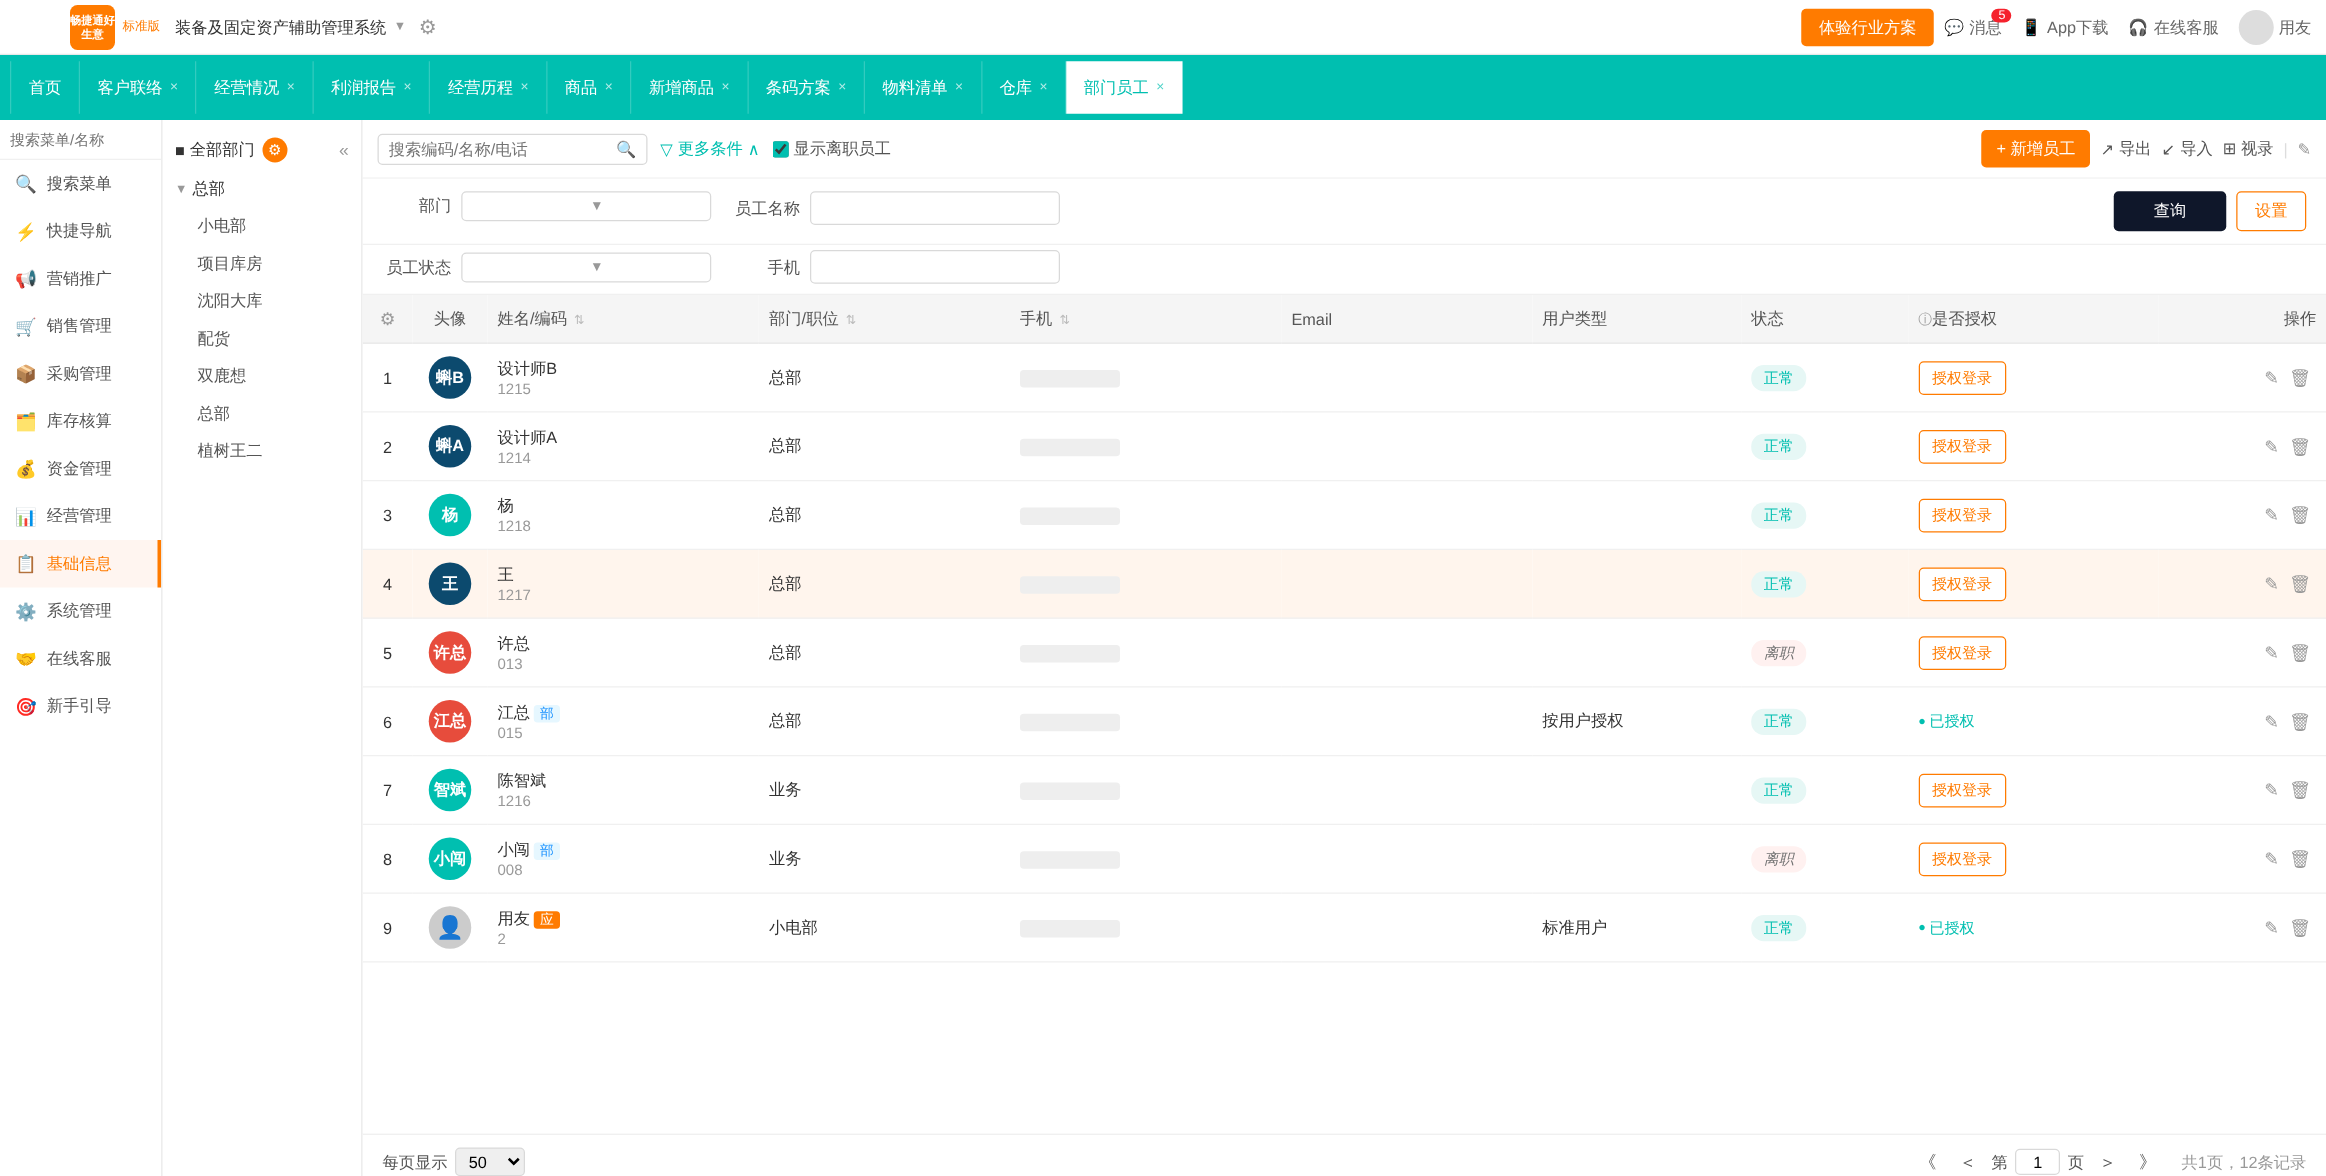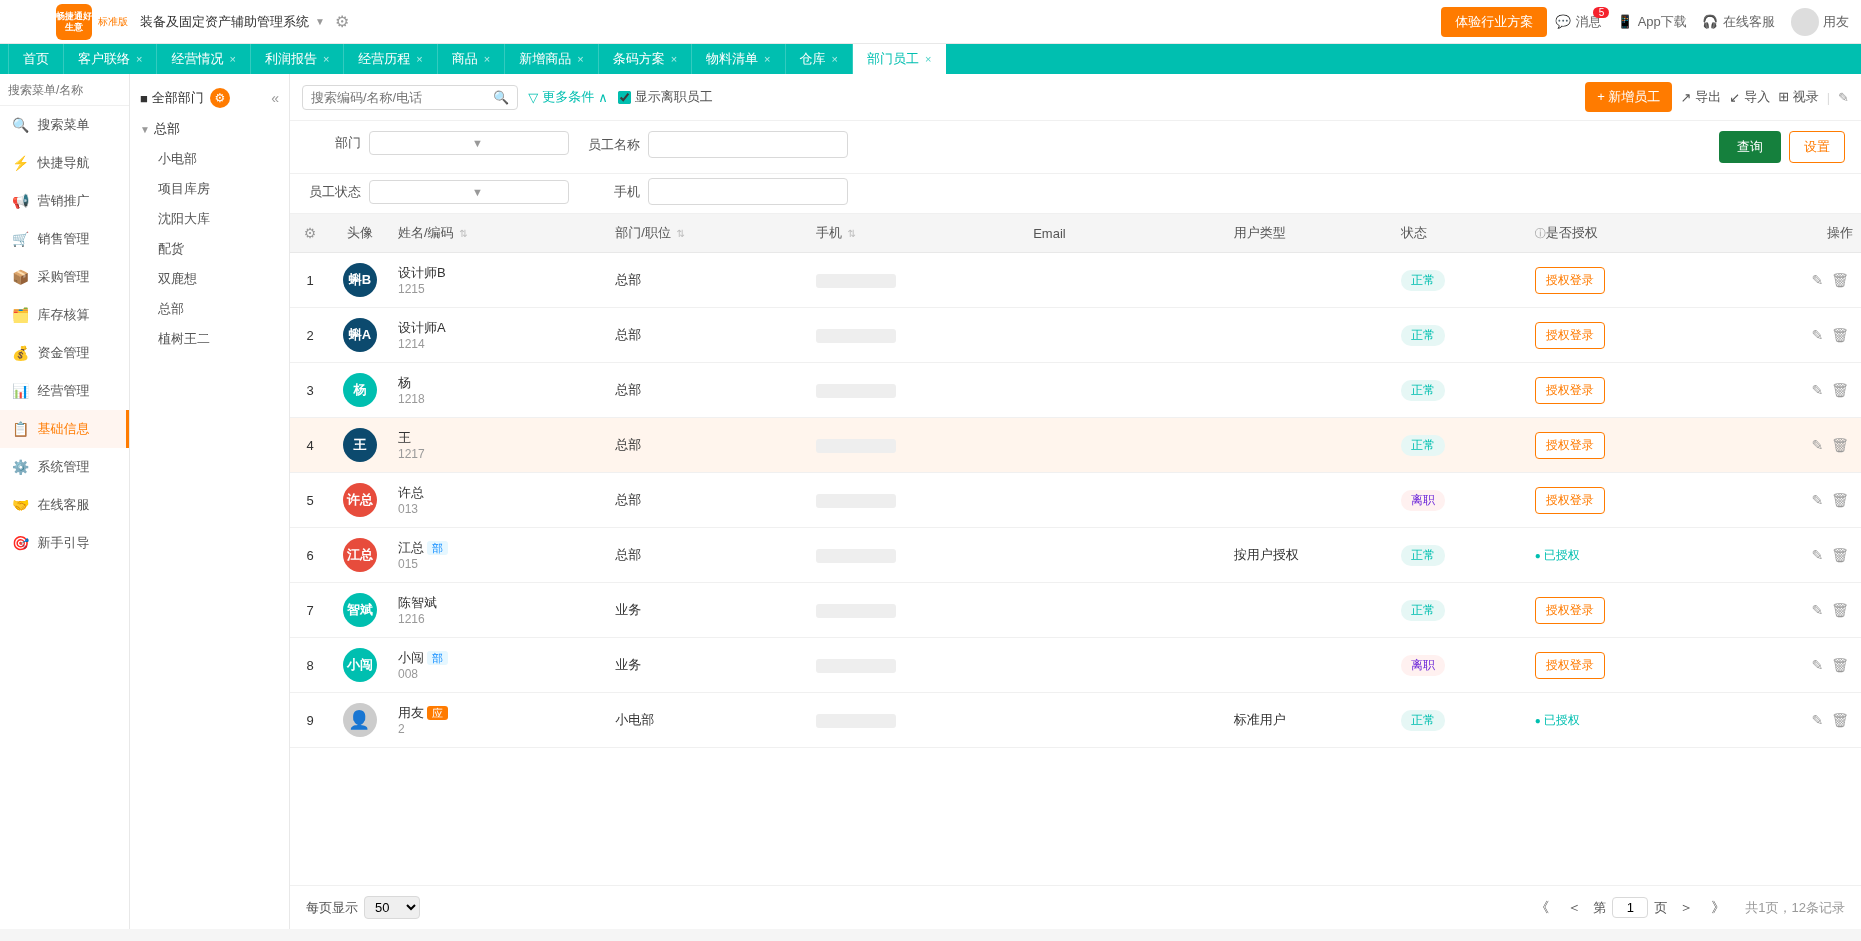--- a/index.html
+++ b/index.html
@@ -19,21 +19,21 @@
     .top-bar-system .dropdown-icon { color: #999; font-size: 10px; }
     .btn-trial { background: #ff7b00; color: #fff; border: none; border-radius: 4px; padding: 6px 14px; font-size: 13px; cursor: pointer; }
     .top-bar-right { display: flex; align-items: center; gap: 16px; color: #666; font-size: 13px; }
     .badge-wrap { position: relative; }
     .badge { position: absolute; top: -6px; right: -8px; background: #f5222d; color: #fff; border-radius: 8px; font-size: 10px; padding: 0 4px; min-width: 16px; text-align: center; }
     .top-right-item { display: flex; align-items: center; gap: 4px; cursor: pointer; color: #666; }
     .avatar-circle { width: 28px; height: 28px; border-radius: 50%; background: #ddd; display: flex; align-items: center; justify-content: center; font-size: 12px; color: #666; }
 
     
     .nav-bar {
-      display: flex; align-items: center; background: #00bfb0; height: 30px;
+      display: flex; align-items: center; background: #00bfb0; height: 52px;
       padding: 0 8px; gap: 0; overflow: hidden;
     }
     .nav-item {
       display: flex; align-items: center; height: 42px; padding: 0 14px;
       color: #fff; font-size: 13px; cursor: pointer; white-space: nowrap;
       border-right: 1px solid rgba(255,255,255,0.2); gap: 4px;
     }
     .nav-item:first-child { border-left: 1px solid rgba(255,255,255,0.2); }
     .nav-item.active { background: #fff; color: #00bfb0; font-weight: 500; }
     .nav-item .close-btn { font-size: 11px; margin-left: 2px; opacity: 0.7; }
@@ -84,21 +84,21 @@
 
     
     .filter-row { padding: 10px 16px; background: #fff; border-bottom: 1px solid #f0f0f0; display: flex; align-items: flex-start; gap: 16px; flex-wrap: wrap; }
     .filter-group { display: flex; align-items: center; gap: 8px; }
     .filter-label { color: #555; font-size: 13px; white-space: nowrap; min-width: 55px; text-align: right; }
     .filter-select { display: flex; align-items: center; border: 1px solid #d9d9d9; border-radius: 4px; padding: 5px 10px; min-width: 200px; gap: 6px; cursor: pointer; background: #fff; }
     .filter-select span { flex: 1; color: #bbb; font-size: 13px; }
     .filter-select .arrow { color: #999; font-size: 11px; }
     .filter-input { border: 1px solid #d9d9d9; border-radius: 4px; padding: 5px 10px; min-width: 200px; font-size: 13px; outline: none; color: #333; }
     .filter-actions { margin-left: auto; display: flex; gap: 8px; }
-    .btn-search { background: #15803d; color: #fff; border: none; border-radius: 4px; padding: 6px 18px; font-size: 13px; cursor: pointer; margin-left: 16px; }
+    .btn-search { background: #0f172a; color: #fff; border: none; border-radius: 4px; padding: 6px 32px; font-size: 13px; cursor: pointer; margin-left: 16px; }
     .btn-settings { background: #fff; color: #ff7b00; border: 1px solid #ff7b00; border-radius: 4px; padding: 6px 14px; font-size: 13px; cursor: pointer; }
     .filter-row2 { display: flex; gap: 16px; align-items: center; }
 
     
     .table-wrap { flex: 1; overflow: auto; background: #fff; }
     table { width: 100%; border-collapse: collapse; }
     thead tr { background: #f5f5f5; }
     th { padding: 10px 8px; text-align: left; font-weight: 500; color: #555; font-size: 13px; border-bottom: 1px solid #e8e8e8; white-space: nowrap; }
     td { padding: 10px 8px; font-size: 13px; color: #333; border-bottom: 1px solid #f0f0f0; white-space: nowrap; }
     tr.highlighted { background: #fff5ed; }
@@ -118,21 +118,21 @@
     .av-teal { background: #00bfb0; }
     .av-red { background: #e74c3c; }
     .av-img { background: #ddd; }
 
     .name-code { display: flex; flex-direction: column; }
     .name-main { font-size: 13px; color: #333; }
     .name-sub { font-size: 12px; color: #999; }
 
     .status-badge { display: inline-block; padding: 2px 10px; border-radius: 10px; font-size: 12px; }
     .status-normal { background: #e6f7f5; color: #00bfb0; }
-    .status-resigned { background: #fff1f0; color: #6d28d9; }
+    .status-resigned { background: #fff1f0; color: #737373; font-style: italic; }
 
     .btn-auth { background: #fff; color: #ff7b00; border: 1px solid #ff7b00; border-radius: 4px; padding: 4px 10px; font-size: 12px; cursor: pointer; }
     .auth-granted { color: #00bfb0; font-size: 12px; display: flex; align-items: center; gap: 3px; }
     .auth-granted::before { content: "●"; font-size: 10px; }
 
     .op-btn { background: none; border: none; cursor: pointer; color: #999; font-size: 14px; padding: 2px 4px; }
 
     .tag-blue { background: #e6f7ff; color: #1890ff; border-radius: 3px; padding: 1px 5px; font-size: 11px; margin-left: 3px; }
 
     .phone-blur { display: inline-block; background: #eee; width: 80px; height: 14px; border-radius: 3px; vertical-align: middle; }

